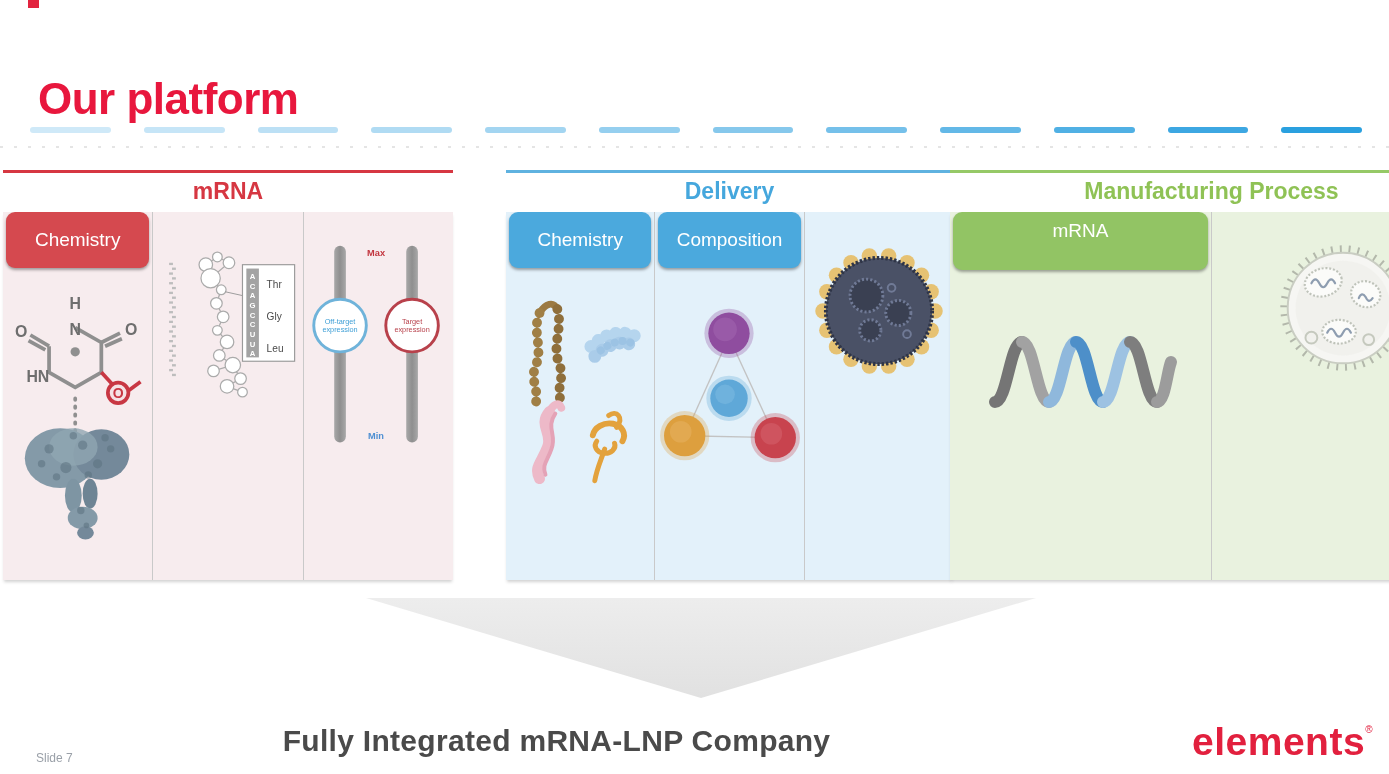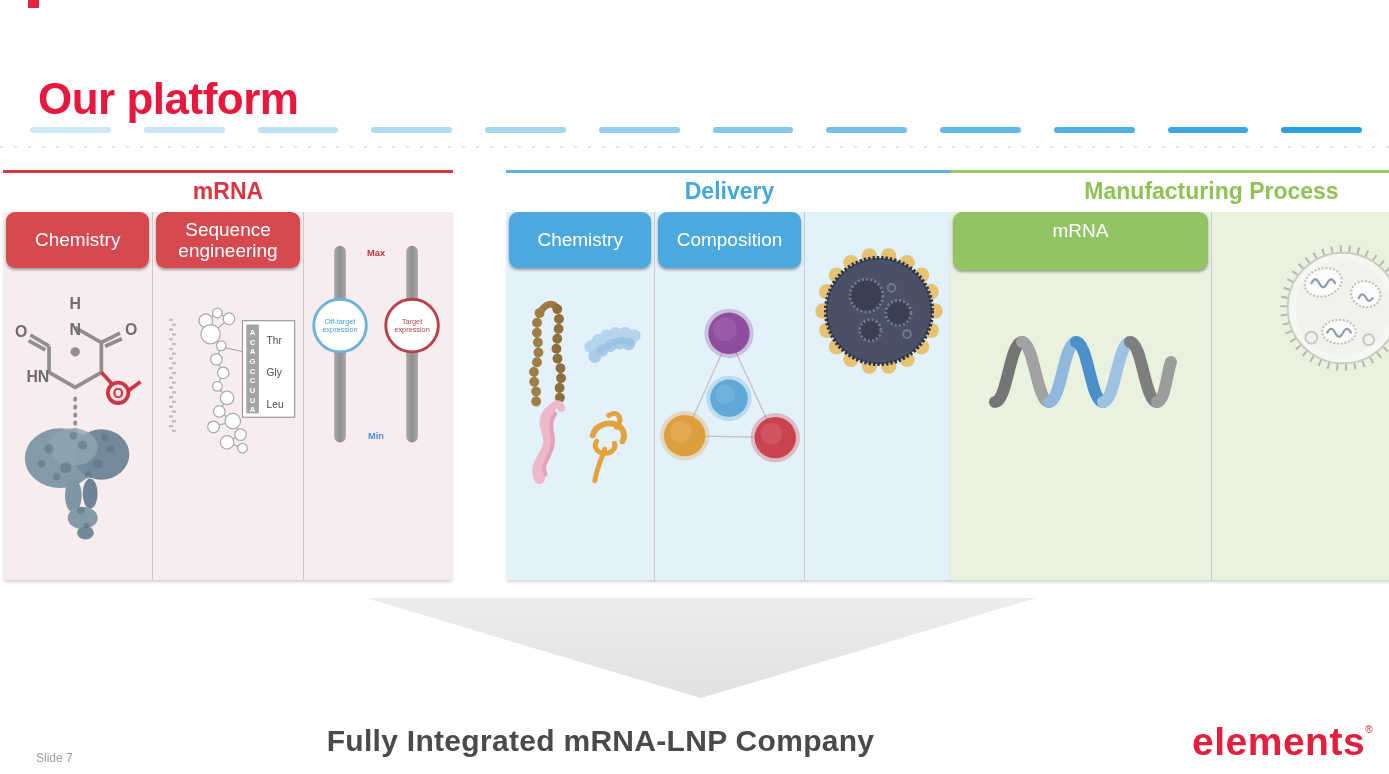--- a/index.html
+++ b/index.html
@@ -32,21 +32,21 @@
   .deliv .panel-line{background:#5FB2E0;} .deliv h2{color:#45A7DD;}
   .deliv .col{background:#E3F1FA;}        .deliv .card{background:#4BA9DD;}
   .mfg   .panel-line{background:#96C967;} .mfg h2{color:#8FC255;}
   .mfg   .col{background:#E9F2DF;}        .mfg .card{background:#92C464;height:58px;
               align-items:flex-start;padding-top:8px;}
   .ill{display:block;margin:16px auto 0;}
   .arrow{position:absolute;left:366px;top:598px;width:670px;height:100px;
          background:linear-gradient(180deg,#ededed,#e1e1e1);
          clip-path:polygon(0 0,100% 0,50% 100%);}
   .bottom-title{position:absolute;left:0;top:724px;width:1113px;text-align:center;
-                font-size:30px;font-weight:bold;color:#4A4A4A;letter-spacing:.3px;margin-left:44px;}
+                font-size:30px;font-weight:bold;color:#4A4A4A;letter-spacing:.3px;}
   .slide-num{position:absolute;left:36px;top:751px;font-size:12px;color:#9AA0A8;}
   .logo{position:absolute;right:16px;top:720px;font-size:39px;font-weight:bold;
         color:#E2203E;letter-spacing:.5px;}
   .logo sup{font-size:10px;font-weight:normal;vertical-align:22px;}
   svg text{font-family:"Liberation Sans","DejaVu Sans",sans-serif;}
 </style>
 </head>
 <body>
 
 <div class="slide">
@@ -119,21 +119,20 @@
                 <circle cx="104" cy="160" r="4"></circle>
               <circle cx="36" cy="188" r="4"></circle>
                 <circle cx="78" cy="238" r="4"></circle>
                 <circle cx="84" cy="254" r="3"></circle>
             </g>
           </g>
         </svg>
       </div>
 
       <div class="col">
-        <div class="card">Sequence engineering</div>
         <svg class="ill" width="148" height="280" viewBox="0 0 150 290">
           <g fill="#BDBDBD">
             <rect x="14" y="36" width="4" height="2.4"></rect>
               <rect x="17" y="41" width="4" height="2.4"></rect>
             <rect x="14" y="46" width="4" height="2.4"></rect>
               <rect x="17" y="51" width="4" height="2.4"></rect>
             <rect x="14" y="56" width="4" height="2.4"></rect>
               <rect x="17" y="61" width="4" height="2.4"></rect>
             <rect x="14" y="66" width="4" height="2.4"></rect>
               <rect x="17" y="71" width="4" height="2.4"></rect>

